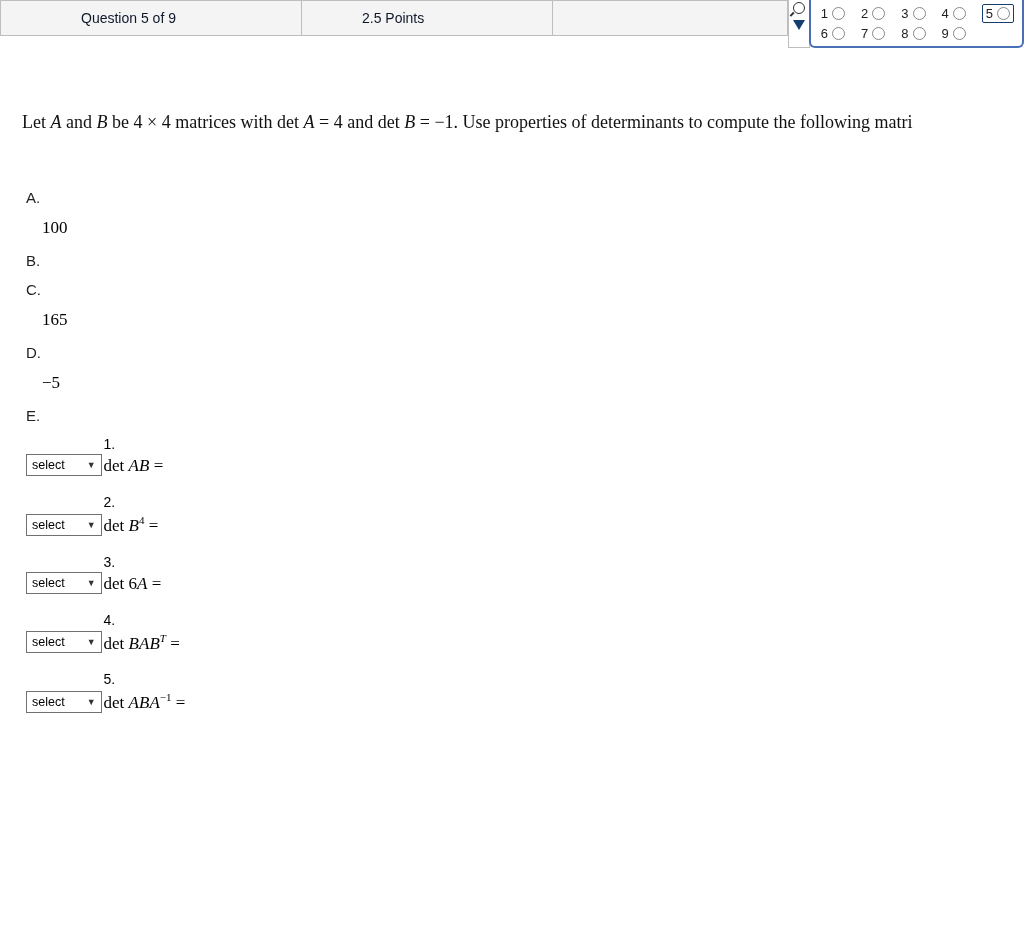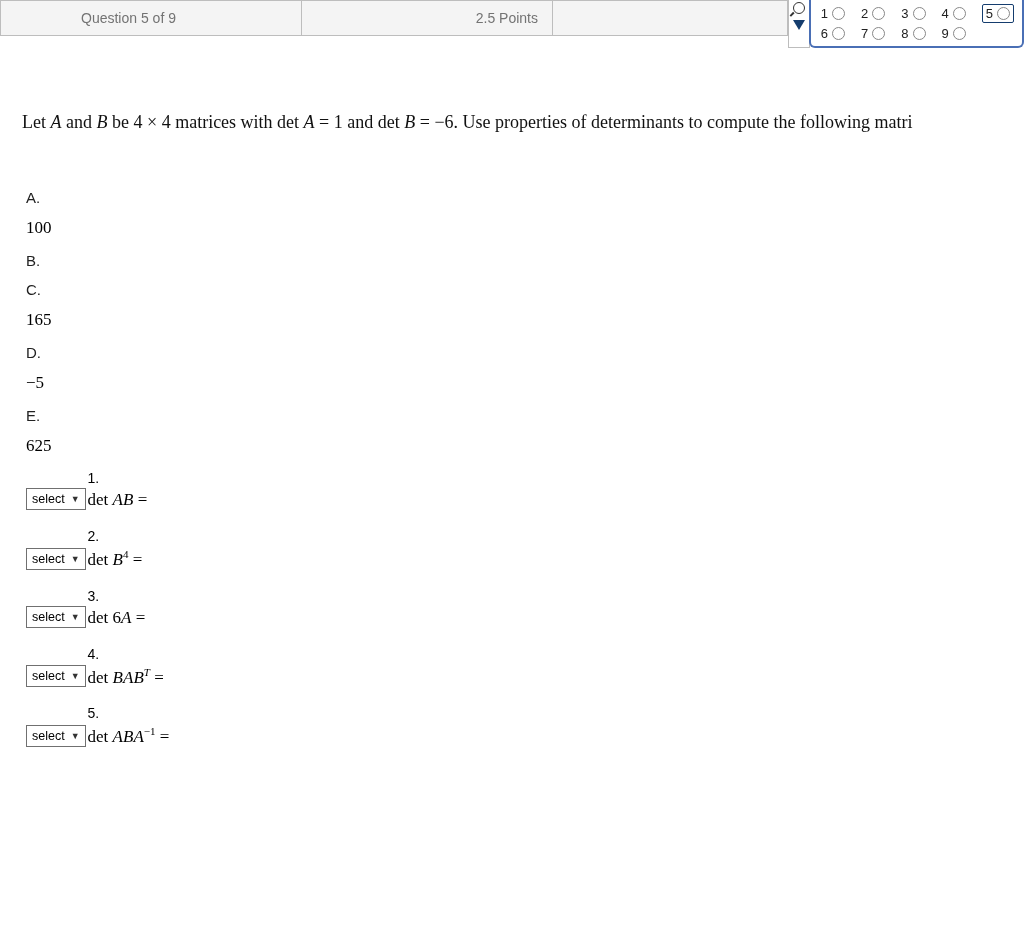--- a/index.html
+++ b/index.html
@@ -17,25 +17,25 @@
     position: relative;
   }
   .header-bar {
     border: 1px solid #bdbdbd;
     background: #f4f4f4;
     height: 36px;
     display: flex;
     align-items: center;
     flex: 1;
     font-size: 14px;
-    color: #737373;
+    color: #0f172a;
   }
   .header-cell { padding: 0 14px; }
   .header-cell.q { flex: 0 0 300px; text-align: left; padding-left: 80px;}
-  .header-cell.p { flex: 0 0 250px; text-align: right; padding-left: 60px;}
+  .header-cell.p { flex: 0 0 250px; text-align: left; padding-left: 60px;}
   .header-sep { width:1px; height:100%; background:#bdbdbd;}
   .nav-tab {
     width: 22px;
     background: #fff;
     border-left: 1px solid #bdbdbd;
     border-right: 1px solid #bdbdbd;
     border-bottom: 1px solid #bdbdbd;
     display: flex;
     flex-direction: column;
     align-items: center;
@@ -86,28 +86,28 @@
     border:1px solid #153d6e; padding:1px 3px; border-radius:2px;
   }
 
   .content { padding: 64px 22px 40px 22px; font-size: 17px; }
   .prompt { font-family: Georgia, 'Times New Roman', serif; font-size:18px; color:#111; white-space: nowrap;}
   .prompt em, .math { font-style: italic; font-family: Georgia, 'Times New Roman', serif;}
 
   .answers { margin-top: 56px; margin-left: 4px; }
   .ans-group { margin-bottom: 4px; }
   .ans-label { font-size: 15px; color:#222; margin-bottom: 12px; }
-  .ans-value { font-size: 17px; font-family: Georgia,'Times New Roman',serif; margin-bottom: 14px;}
+  .ans-value { font-size: 17px; font-family: Georgia,'Times New Roman',serif; margin-bottom: 14px; margin-left: 16px;}
 
   .matching { margin-top: 12px; margin-left: 4px;}
   .match-item { display:flex; align-items: flex-end; margin-bottom: 18px;}
   .sel-box {
     font-size: 12.5px; border:1px solid #707070;
     padding: 2px 5px; display:flex; align-items:center;
-    gap: 6px; background:#fff; height:22px;
+    gap: 22px; background:#fff; height:22px;
   }
   .sel-caret { font-size:9px; color:#333;}
   .match-text { margin-left: 2px; }
   .match-num { font-size: 14px; margin-bottom: 4px;}
   .match-expr { font-family: Georgia,'Times New Roman',serif; font-size:17px;}
   .match-stack { display:flex; flex-direction:column; align-items:flex-start;}
   sup { font-size: 11px; vertical-align: super;}
 </style>
 </head>
 <body>
@@ -163,42 +163,41 @@
       <span class="nav-item">
           <span>9</span>
           <span class="nav-circle"></span>
         </span>
     </div>
   </div>
 </div>
 
 <div class="content">
   <div class="prompt">
-    <span>Let </span><span class="math">A</span><span> and </span><span class="math">B</span><span> be 4 × 4 matrices with  det </span><span class="math">A</span><span> = 1 and  det </span><span class="math">B</span><span> = −6. Use properties of determinants to compute the following matri</span>
+    <span>Let </span><span class="math">A</span><span> and </span><span class="math">B</span><span> be 4 × 4 matrices with  det </span><span class="math">A</span><span> = 4 and  det </span><span class="math">B</span><span> = −1. Use properties of determinants to compute the following matri</span>
   </div>
 
   <div class="answers">
     <div class="ans-group">
       <div class="ans-label">A.</div>
       <div class="ans-value">100</div>
     </div>
     <div class="ans-group">
       <div class="ans-label">B.</div>
     </div>
     <div class="ans-group">
       <div class="ans-label">C.</div>
       <div class="ans-value">165</div>
     </div>
     <div class="ans-group">
       <div class="ans-label">D.</div>
       <div class="ans-value">−5</div>
     </div>
     <div class="ans-group">
       <div class="ans-label">E.</div>
-      <div class="ans-value">625</div>
     </div>
   </div>
 
   <div class="matching">
     <div class="match-item">
       <div class="sel-box">
         <span>select</span>
           <span class="sel-caret">▼</span>
       </div>
       <div class="match-text match-stack">

